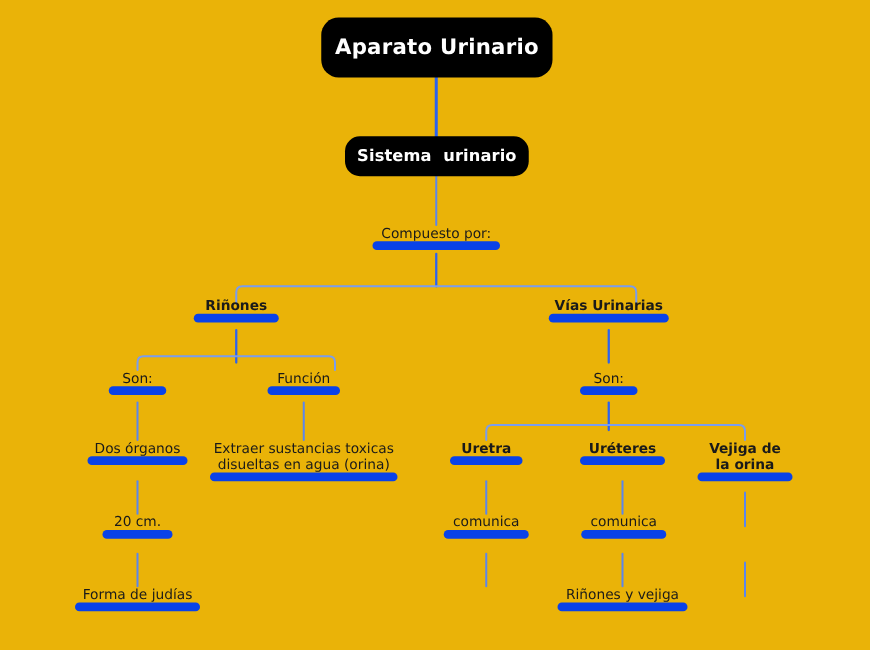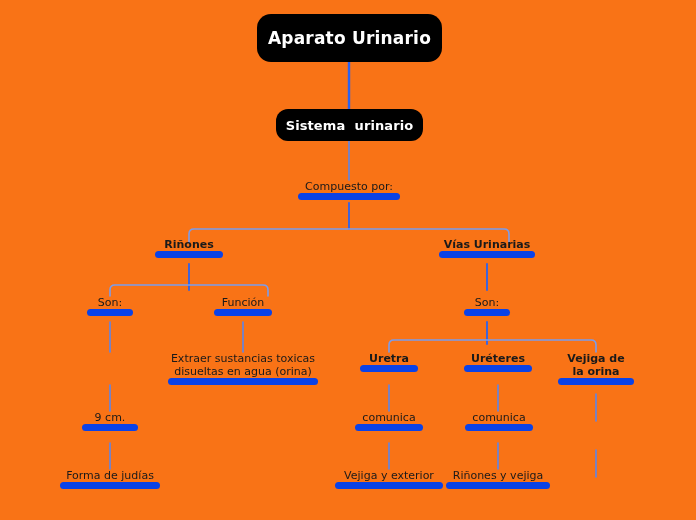--- a/index.html
+++ b/index.html
@@ -4,21 +4,21 @@
 <style>
   html, body {
     margin: 0;
     padding: 0;
     background: #ffffff;
   }
   #canvas {
     position: relative;
     width: 696px;
     height: 520px;
-    background: #f97316;
+    background: #eab308;
     font-family: "DejaVu Sans", sans-serif;
     overflow: hidden;
   }
   #links {
     position: absolute;
     left: 0;
     top: 0;
     width: 696px;
     height: 520px;
     pointer-events: none;
@@ -139,29 +139,33 @@
   <div class="unode" style="left:75px; top:296px; width:70px;">
     <div class="ulabel">Son:</div>
     <div class="ubar" style="width:46px;"></div>
   </div>
 
   <div class="unode" style="left:208px; top:296px; width:70px;justify-content:center;">
     <div class="ulabel">Función</div>
     <div class="ubar" style="width:58px;"></div>
   </div>
 
+  <div class="unode" style="left:66px; top:352px; width:88px;">
+    <div class="ulabel">Dos órganos</div>
+    <div class="ubar" style="width:80px;"></div>
+  </div>
 
   <div class="unode" style="left:168px; top:352px; width:150px;">
     <div class="ulabel">Extraer sustancias toxicas
 disueltas en agua (orina)</div>
     <div class="ubar" style="width:150px;"></div>
   </div>
 
   <div class="unode" style="left:76px; top:411px; width:68px;">
-    <div class="ulabel">9 cm.</div>
+    <div class="ulabel">20 cm.</div>
     <div class="ubar" style="width:56px;"></div>
   </div>
 
   <div class="unode" style="left:60px; top:469px; width:100px;">
     <div class="ulabel">Forma de judías</div>
     <div class="ubar" style="width:100px;"></div>
   </div>
 
   <div class="unode" style="left:452px; top:296px; width:70px;">
     <div class="ulabel">Son:</div>
@@ -188,24 +192,20 @@
     <div class="ulabel">comunica</div>
     <div class="ubar" style="width:68px;"></div>
   </div>
 
   <div class="unode" style="left:464px; top:411px; width:70px;">
     <div class="ulabel">comunica</div>
     <div class="ubar" style="width:68px;"></div>
   </div>
 
 
-  <div class="unode" style="left:335px; top:469px; width:108px;">
-    <div class="ulabel">Vejiga y exterior</div>
-    <div class="ubar" style="width:108px;"></div>
-  </div>
 
   <div class="unode" style="left:446px; top:469px; width:104px;">
     <div class="ulabel">Riñones y vejiga</div>
     <div class="ubar" style="width:104px;"></div>
   </div>
 
   <div class="unode" style="left:572px; top:477px; width:48px;margin-top:43px;">
     <div class="ulabel">Orina</div>
     <div class="ubar" style="width:48px;"></div>
   </div>

